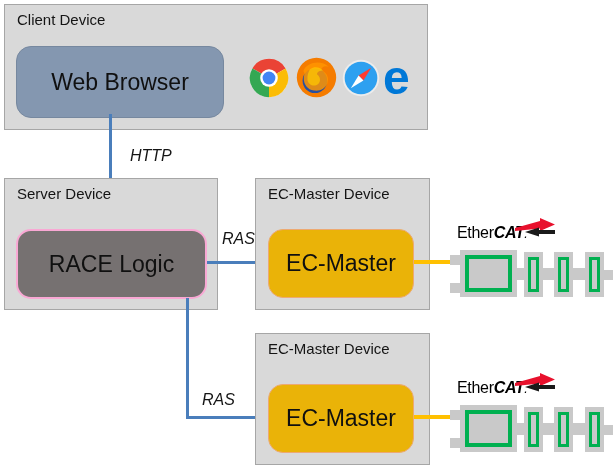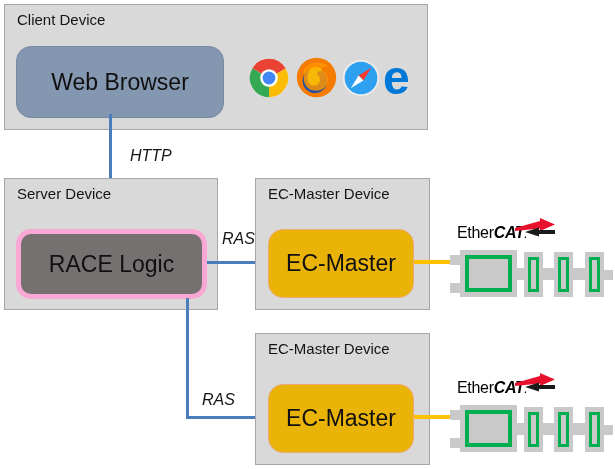--- a/index.html
+++ b/index.html
@@ -7,21 +7,21 @@
     position:relative;width:615px;height:469px;background:#ffffff;
     font-family:"Liberation Sans",sans-serif;overflow:hidden;
   }
   .device-box{position:absolute;background:#d9d9d9;border:1px solid #a6a6a6;box-sizing:border-box;}
   .device-title{position:absolute;left:12px;top:6px;font-size:15px;color:#141414;}
   .node{
     position:absolute;display:flex;align-items:center;justify-content:center;
     border-radius:15px;font-size:23px;color:#101010;box-sizing:border-box;
   }
   .wb{background:#8497b0;border:1px solid #76889f;}
-  .rl{background:#767171;border:5px solid #f9a8d4;}
+  .rl{background:#767171;border:2px solid #f9a8d4;}
   .em{background:#eab308;border:1px solid #eda972;}
   .line{position:absolute;}
   .blue{background:#4a7ebb;}
   .yellow{background:#ffc000;}
   .conn-label{position:absolute;font-size:16px;color:#141414;font-style:italic;}
   .icon{position:absolute;}
   .ec-logo{position:absolute;font-size:16px;color:#000;white-space:nowrap;letter-spacing:-0.3px;}
   .ec-logo b{font-weight:bold;font-style:italic;}
   .ec-logo .mark{font-size:9px;}
   .chain{position:absolute;width:166px;height:48px;}

